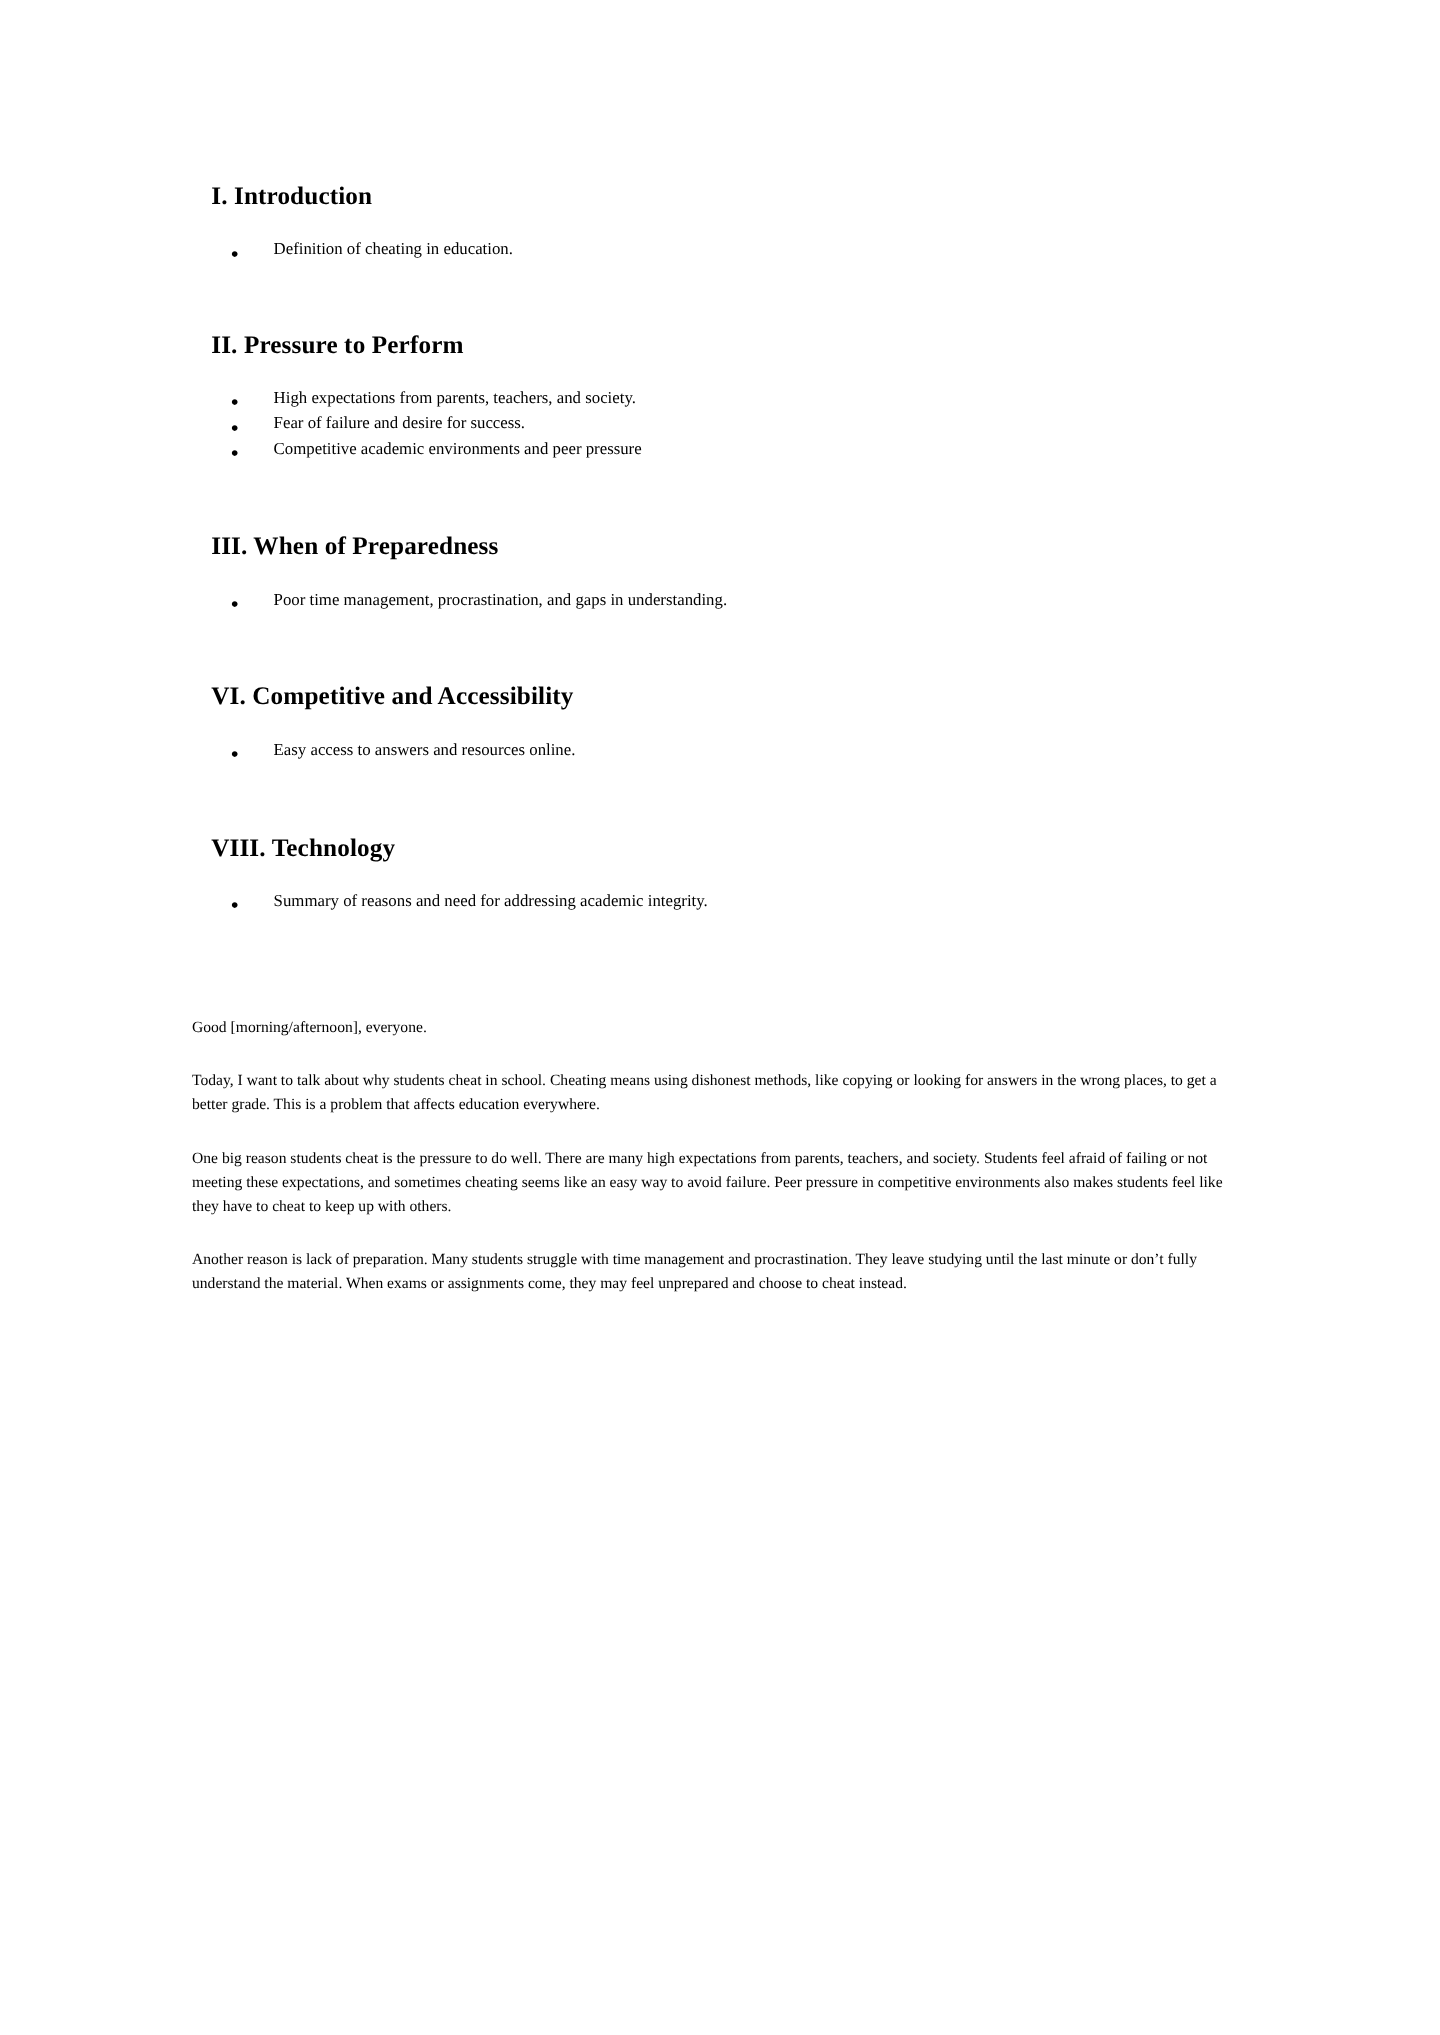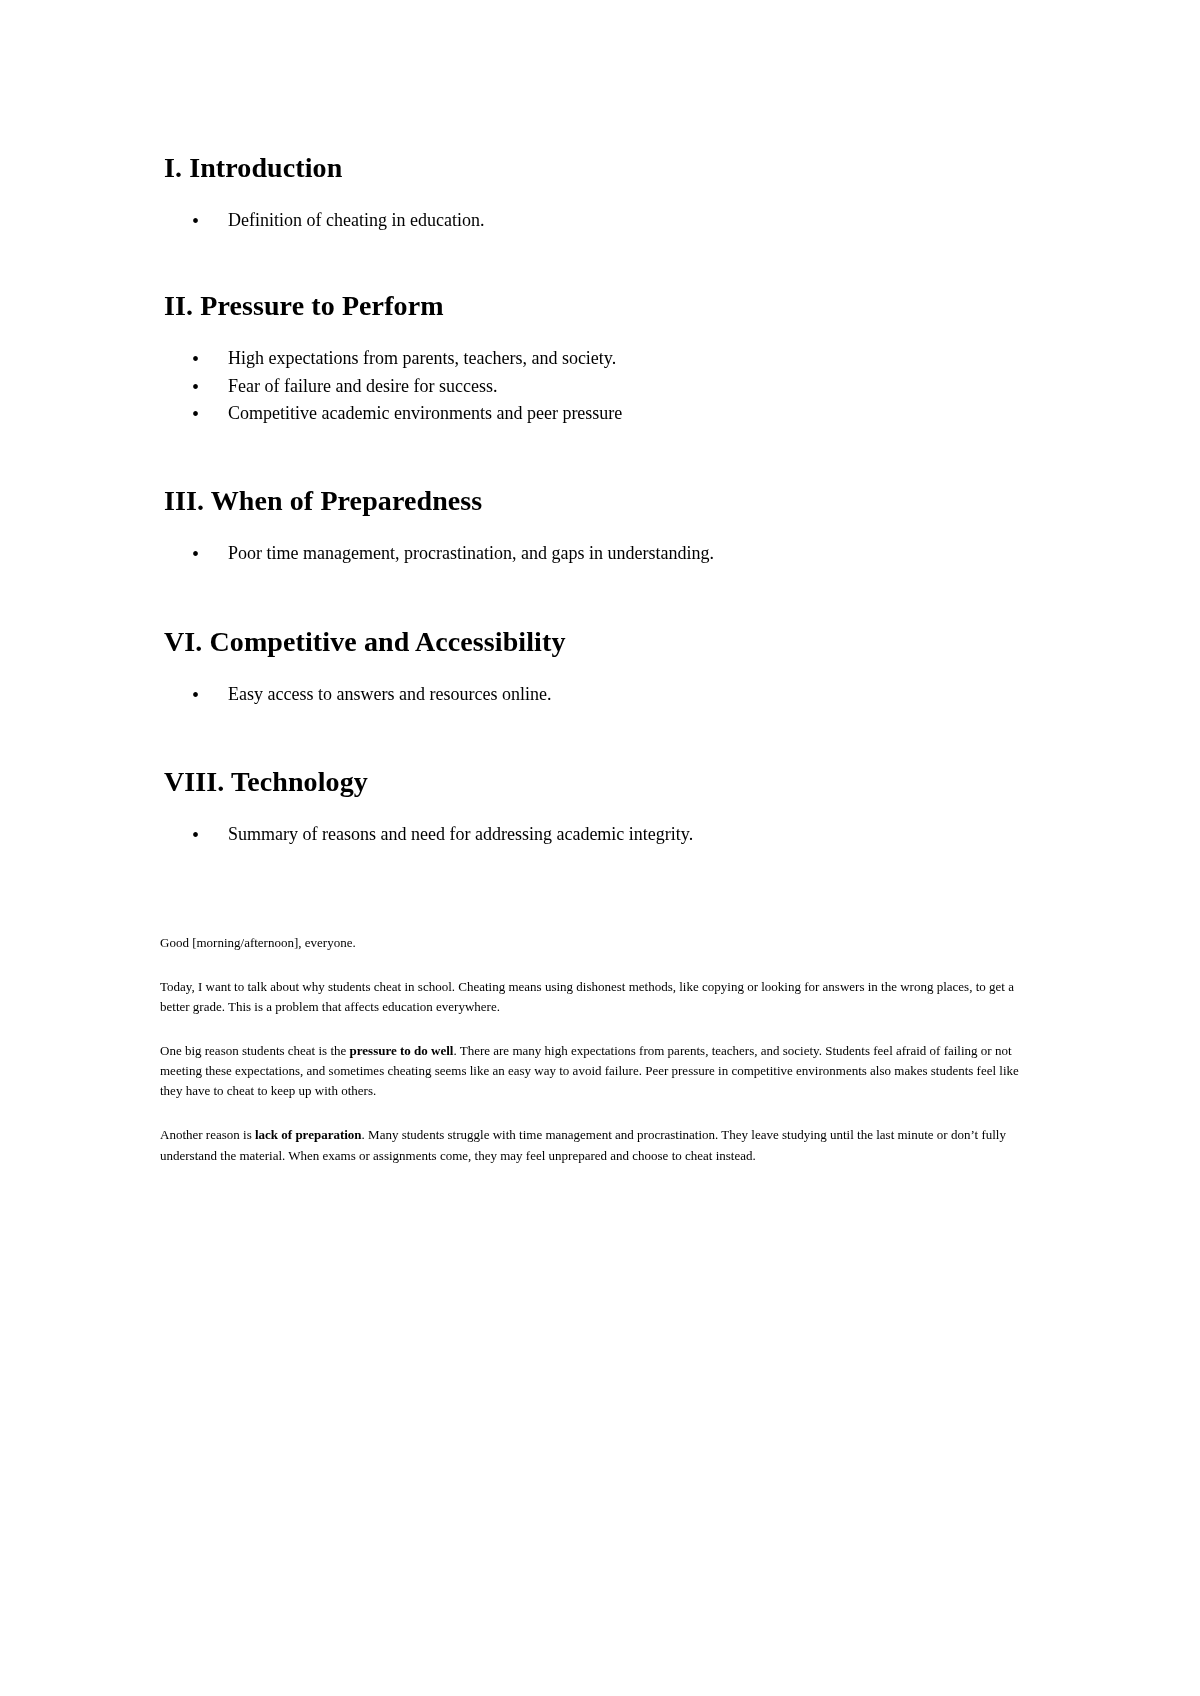--- a/index.html
+++ b/index.html
@@ -18,40 +18,40 @@
     position: relative;
     width: 1200px;
     height: 1696px;
     box-sizing: border-box;
     padding: 150px 160px 0 160px;
   }
   .doc {
     width: 880px;
   }
   h2.heading {
-    font-size: 28px;
+    font-size: 21px;
     font-weight: bold;
     line-height: 1.25;
-    margin: 0 0 0 4px;
+    margin: 0 0 0 16px;
     letter-spacing: 0.1px;
   }
   .outline-section {
     margin-bottom: 56px;
   }
   .outline-section:first-child {
     margin-bottom: 54px;
   }
   ul.bullets {
     list-style: none;
     margin: 22px 0 0 0;
     padding: 0;
   }
   ul.bullets li {
     position: relative;
-    font-size: 18px;
+    font-size: 14px;
     line-height: 1.52;
     padding-left: 68px;
     margin: 0;
   }
   ul.bullets li::before {
     content: "\2022";
     position: absolute;
     left: 32px;
     top: -1px;
     font-size: 20px;
@@ -62,21 +62,21 @@
   .speech p {
     font-size: 13px;
     line-height: 1.55;
     margin: 0 0 24px 0;
     text-align: left;
   }
   .speech p:last-child {
     margin-bottom: 0;
   }
   .speech b {
-    font-weight: bold;
+    font-weight: normal;
   }
   .gap-small { height: 18px; }
 </style>
 </head>
 <body>
 
 <div class="page">
   <div class="doc">
 
     <section class="outline-section">

